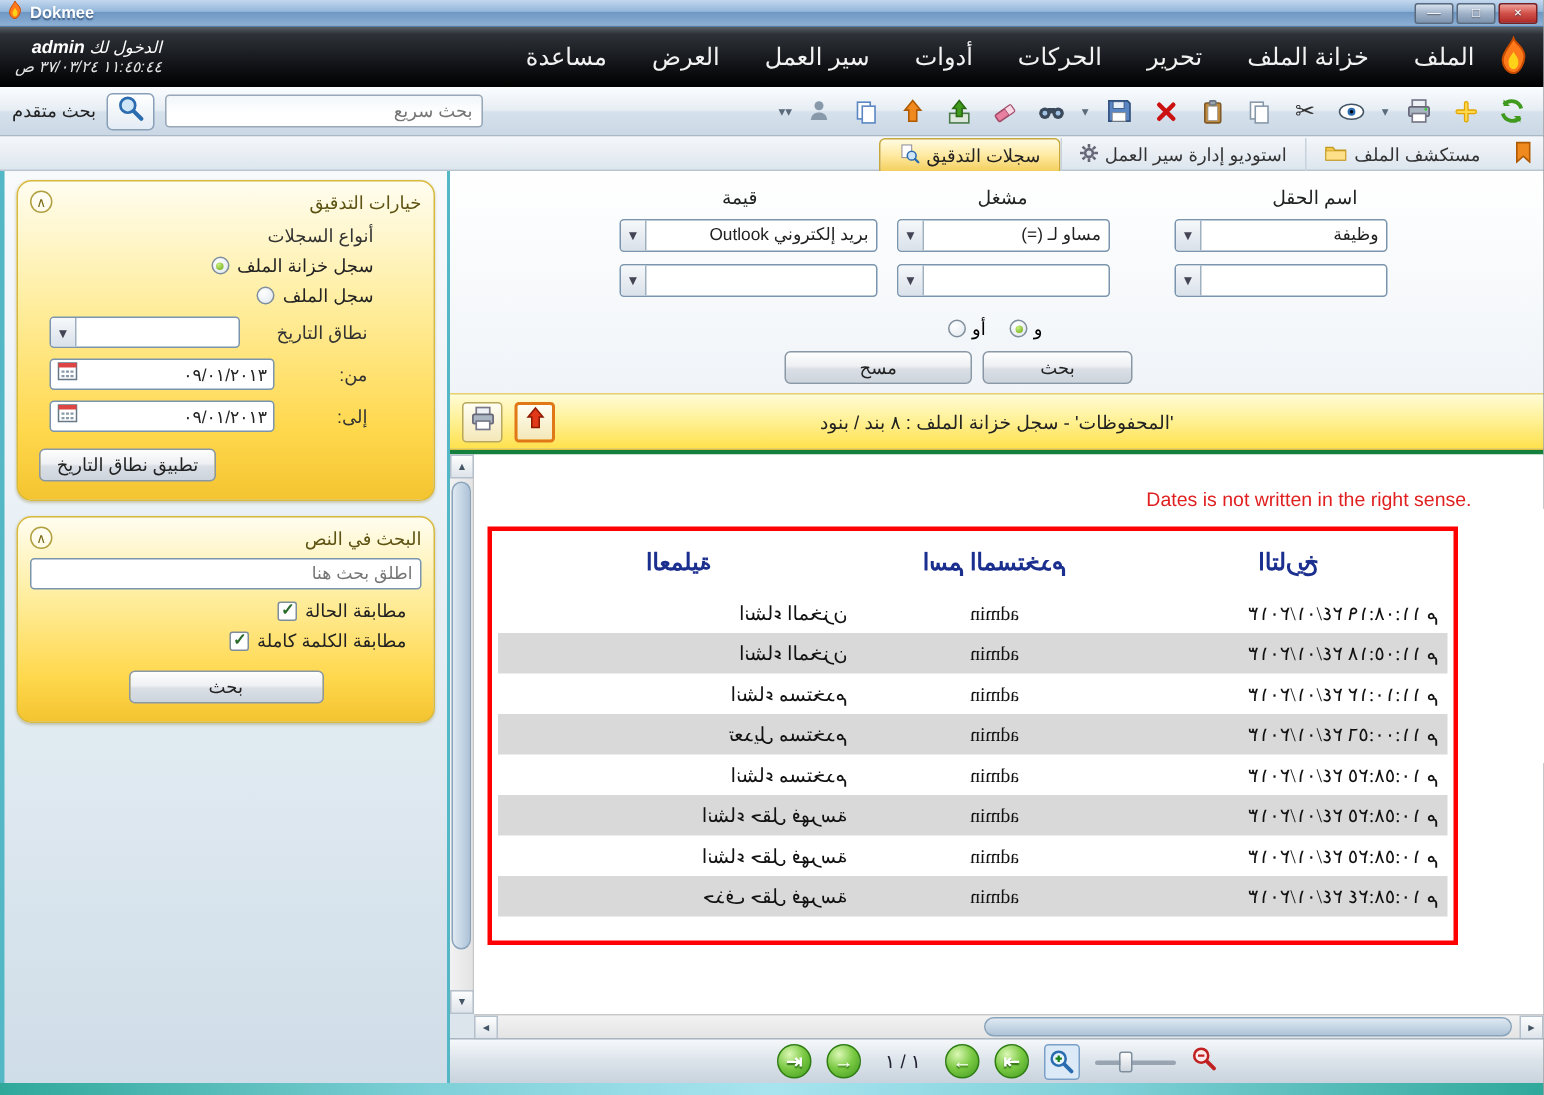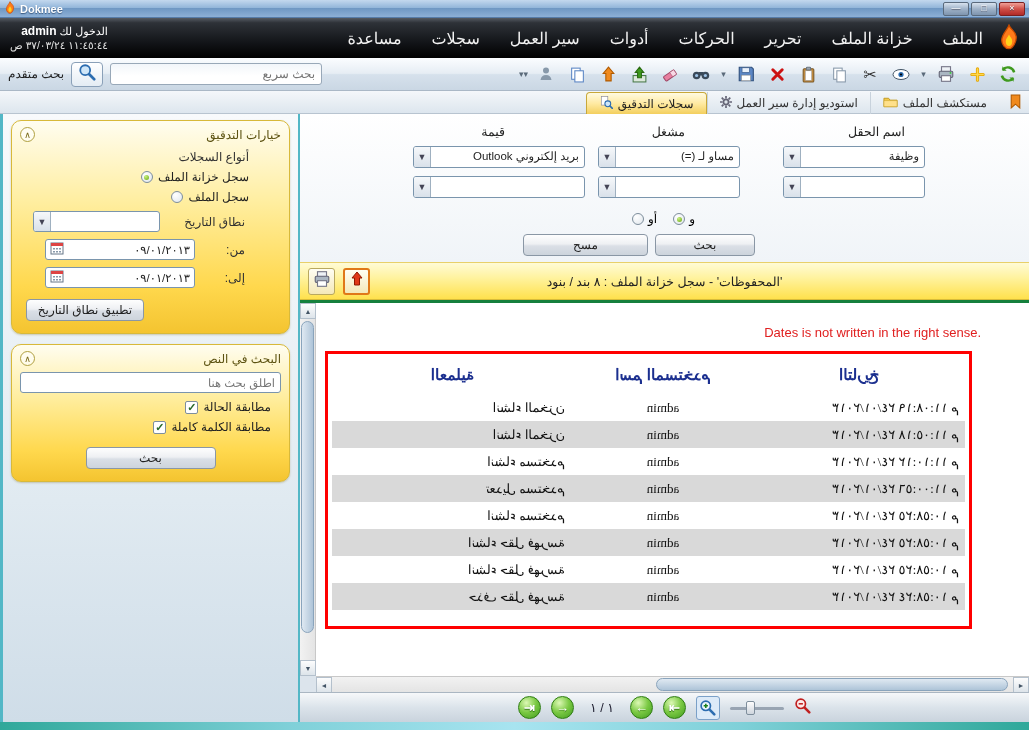--- a/index.html
+++ b/index.html
@@ -27,21 +27,21 @@
     text-shadow:0 1px 1px #445; cursor:default;
   }
   .win-btn.close { background:linear-gradient(180deg,#f0a098,#d05048 50%,#b02a28); border-color:#7a2020; }
 
   
   .menubar {
     position:absolute; top:18px; left:0; right:0; height:40px;
     background:linear-gradient(180deg,#565c64 0%,#2e3238 12%,#131519 60%,#000 100%);
     display:flex; align-items:center;
   }
-  .user-block { padding:3px 10px; line-height:1.25; }
+  .user-block { padding:3px 10px; line-height:1.25;font-style:italic; }
   .user-line { font-size:11px; color:#fff; direction:rtl; white-space:nowrap; }
   .user-line b { font-size:12px; }
   .time-line { font-size:10.5px; color:#e4e4e4; direction:ltr; white-space:nowrap; }
   .menu { margin-left:auto; margin-right:46px; display:flex; direction:rtl; gap:30px; }
   .menu-item { font-size:16px; color:#f2f2f2; white-space:nowrap; cursor:default; }
   .app-logo { position:absolute; right:8px; top:6px; }
 
   
   .toolbar {
     position:absolute; top:58px; left:0; right:0; height:33px;
@@ -118,21 +118,21 @@
     height:21px; border:1px solid #7a95ad; border-radius:3px; background:#fff;
     display:flex; align-items:stretch; overflow:hidden;
   }
   .combo .dd {
     width:17px; border-right:1px solid #9fb0c0; display:flex; align-items:center; justify-content:center;
     font-size:9px; color:#445; background:linear-gradient(180deg,#f6f8fa,#d9e1ea);
   }
   .combo .val { flex:1; direction:rtl; text-align:right; font-size:11.5px; color:#222; padding:2px 5px 0 2px; white-space:nowrap; overflow:hidden; }
   .combo.w140 { width:140px; margin-left:7px; }
   .datebox {
-    width:150px; height:21px; margin-left:19px; border:1px solid #7a95ad; border-radius:3px; background:#fff;
+    width:150px; height:21px; margin-left:7px; border:1px solid #7a95ad; border-radius:3px; background:#fff;
     display:flex; align-items:center; gap:4px; padding:0 4px;
   }
   .datebox .dval { flex:1; text-align:right; font-size:11.5px; color:#222; direction:ltr; white-space:nowrap; }
   .btn {
     height:22px; border:1px solid #8a97a5; border-radius:4px; font-size:12px; color:#222;
     background:linear-gradient(180deg,#fefefe,#eef0f3 45%,#dadfe6 55%,#cdd4dc);
     display:flex; align-items:center; justify-content:center; padding:0 12px; white-space:nowrap; cursor:default;
   }
   .apply-btn { width:118px; margin:8px 0 2px 6px; }
   .search-text-btn { width:130px; margin:10px auto 2px; }
@@ -249,21 +249,21 @@
       <div class="user-line"><span>الدخول لك</span> <b>admin</b></div>
       <div class="time-line">١١:٤٥:٤٤ ٣٧/٠٣/٢٤ ص</div>
     </div>
     <div class="menu">
       <span class="menu-item">الملف</span>
       <span class="menu-item">خزانة الملف</span>
       <span class="menu-item">تحرير</span>
       <span class="menu-item">الحركات</span>
       <span class="menu-item">أدوات</span>
       <span class="menu-item">سير العمل</span>
-      <span class="menu-item">سجلات</span>
+      <span class="menu-item">العرض</span>
       <span class="menu-item">مساعدة</span>
     </div>
     <span class="app-logo">
       <svg width="24" height="26" viewBox="0 0 18 20">
           <path d="M9 1c1 3 5 4.5 5.5 8.5S12 19 9 19 3 15.5 3.5 11.5 8 4 9 1z" fill="#ff7a1a" stroke="#c84b00"></path>
           <path d="M9 8c.8 2 2.5 2.8 2.5 5.2S10.3 17 9 17s-2.6-1.4-2.5-3.8S8.2 10 9 8z" fill="#ffd21a"></path>
         </svg>
     </span>
   </div>
 

